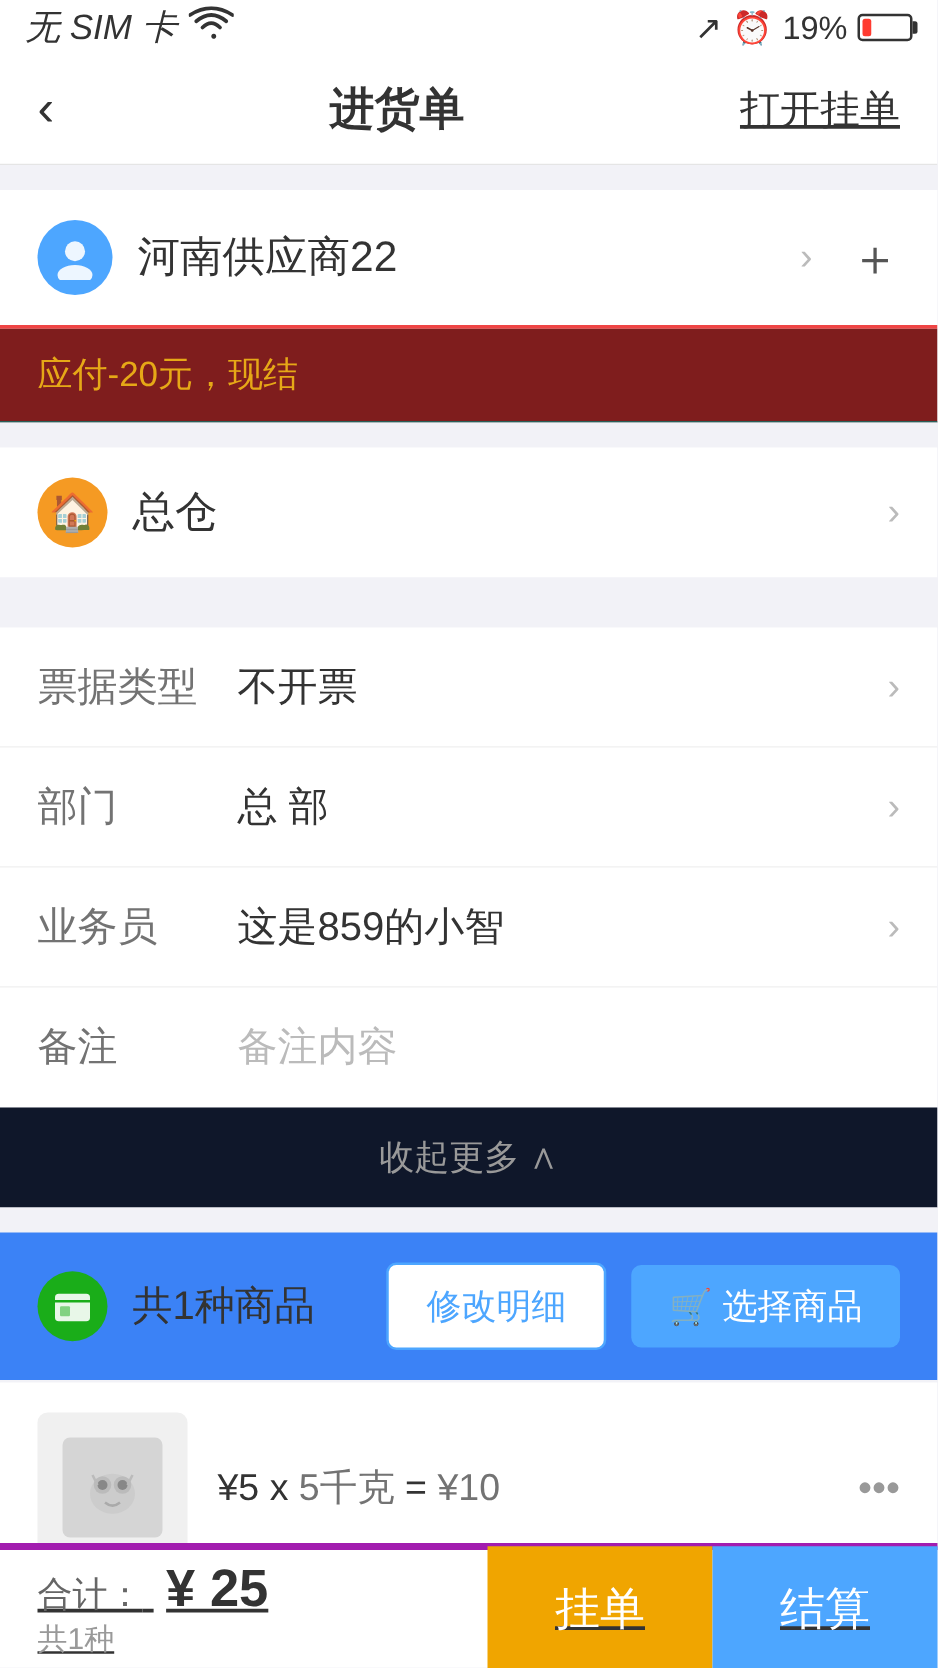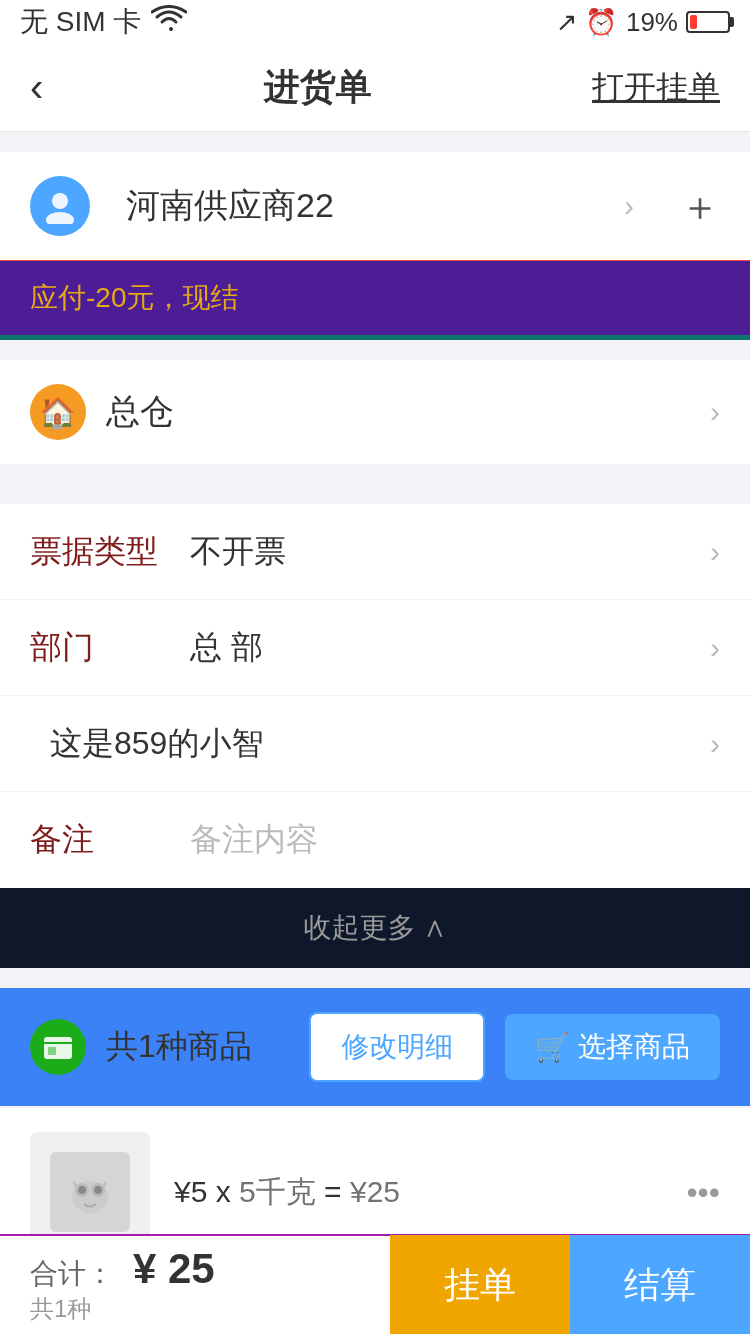--- a/index.html
+++ b/index.html
@@ -18,21 +18,21 @@
       width: 750px;
       height: 44px;
       background: #fff;
       display: flex;
       align-items: center;
       justify-content: space-between;
       padding: 0 20px;
       font-size: 28px;
       font-weight: 500;
     }
-    .status-left { display: flex; align-items: center; gap: 10px; }
+    .status-left { display: flex; align-items: center; gap: 10px; font-style: italic; }
     .status-center { font-size: 32px; font-weight: 600; }
     .status-right { display: flex; align-items: center; gap: 8px; font-size: 26px; }
     .battery {
       width: 44px; height: 22px; border: 2px solid #333; border-radius: 4px; position: relative;
       display: flex; align-items: center; padding: 2px;
     }
     .battery::after {
       content: ''; width: 4px; height: 10px; background: #333;
       position: absolute; right: -6px; top: 50%; transform: translateY(-50%);
       border-radius: 0 2px 2px 0;
@@ -80,22 +80,21 @@
       background: #fff;
       margin-bottom: 0;
     }
 
     
     .supplier-row {
       display: flex;
       align-items: center;
       padding: 24px 30px;
       background: #fff;
-      border-bottom: 1px solid #ef4444;
-      gap: 16px;
+      border-bottom: 3px solid #ef4444;
     }
     .supplier-avatar {
       width: 60px; height: 60px; border-radius: 50%;
       background: #4da6ff;
       display: flex; align-items: center; justify-content: center;
       margin-right: 20px;
       flex-shrink: 0;
     }
     .supplier-avatar svg { width: 36px; height: 36px; }
     .supplier-name {
@@ -109,25 +108,25 @@
       margin-right: 30px;
     }
     .add-btn {
       font-size: 40px;
       color: #555;
       cursor: pointer;
     }
 
     
     .notice-bar {
-      background: #4c1d95;
+      background: #7f1d1d;
       padding: 18px 30px;
       font-size: 28px;
       color: #e6a817;
-      border-bottom: 5px solid #0f766e;
+      border-bottom: 1px solid #0f766e;
     }
 
     
     .warehouse-row {
       display: flex;
       align-items: center;
       padding: 24px 30px;
       background: #fff;
     }
     .warehouse-icon {
@@ -159,21 +158,21 @@
       align-items: center;
       padding: 0 30px;
       height: 96px;
       border-bottom: 1px solid #f0f0f0;
     }
     .form-row:last-child {
       border-bottom: none;
     }
     .form-label {
       font-size: 32px;
-      color: #7f1d1d;
+      color: #737373;
       width: 140px;
       flex-shrink: 0;
       font-family: Liberation Serif, serif;
     }
     .form-value {
       flex: 1;
       font-size: 32px;
       color: #333;
       padding-left: 20px;
     }
@@ -281,21 +280,22 @@
     
     .bottom-bar {
       position: fixed;
       bottom: 0;
       left: 0;
       width: 750px;
       height: 100px;
       background: #fff;
       display: flex;
       align-items: center;
-      border-top: 2px solid #a21caf;
+      border-top: 6px solid #a21caf;
+      text-decoration: underline;
     }
     .total-section {
       flex: 1;
       padding: 0 30px;
     }
     .total-label {
       font-size: 28px;
       color: #666;
       display: inline;
     }
@@ -396,20 +396,21 @@
     <span class="form-label">票据类型</span>
     <span class="form-value">不开票</span>
     <span class="row-chevron">›</span>
   </div>
   <div class="form-row">
     <span class="form-label">部门</span>
     <span class="form-value">总 部</span>
     <span class="row-chevron">›</span>
   </div>
   <div class="form-row">
+    <span class="form-label">业务员</span>
     <span class="form-value">这是859的小智</span>
     <span class="row-chevron">›</span>
   </div>
   <div class="form-row">
     <span class="form-label">备注</span>
     <span class="form-value placeholder">备注内容</span>
   </div>
 </div>
 
 <div class="collapse-bar">收起更多 ∧</div>
@@ -447,21 +448,21 @@
         <path d="M46 20 L42 28" stroke="#bbb" stroke-width="2"></path>
       </svg>
     </div>
   </div>
   <div class="product-info">
     <div class="product-price">
       <span>¥5</span>
       <span> x </span>
       <span class="blue">5千克</span>
       <span> = </span>
-      <span class="blue">¥25</span>
+      <span class="blue">¥10</span>
     </div>
   </div>
   <span class="product-more">•••</span>
 </div>
 
 <div class="bottom-spacer"></div>
 
 <div class="bottom-bar">
   <div class="total-section">
     <div>

